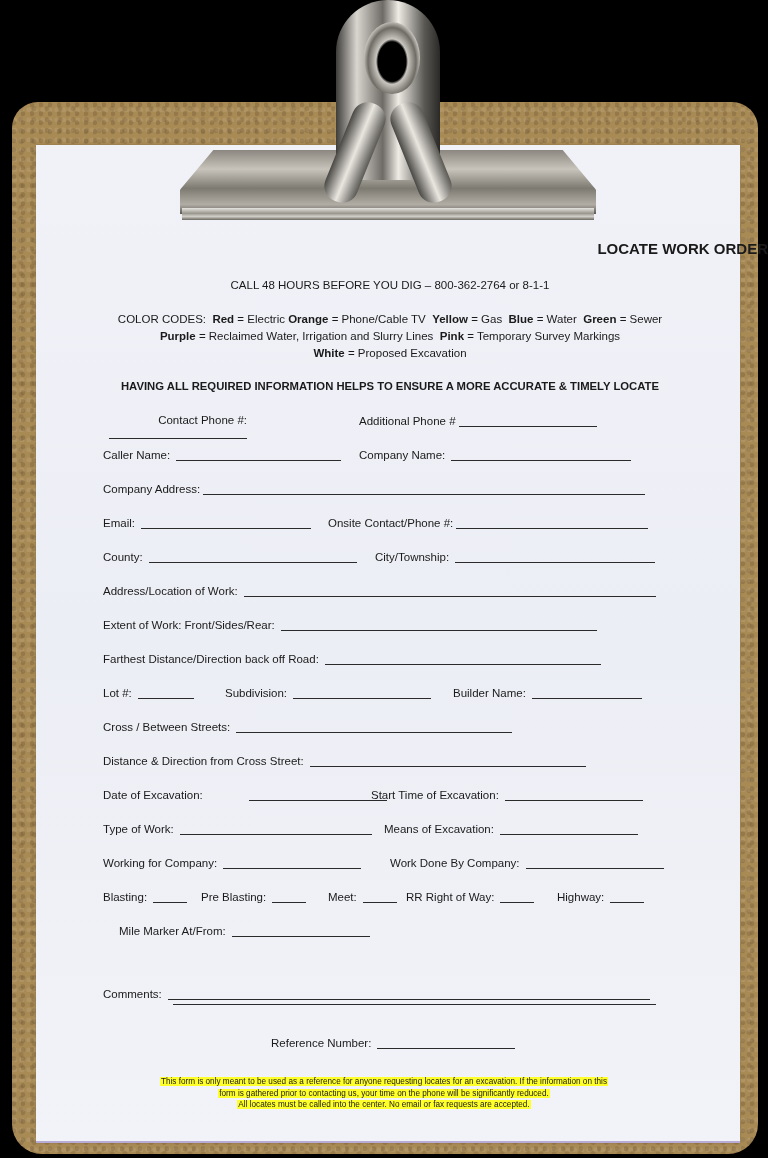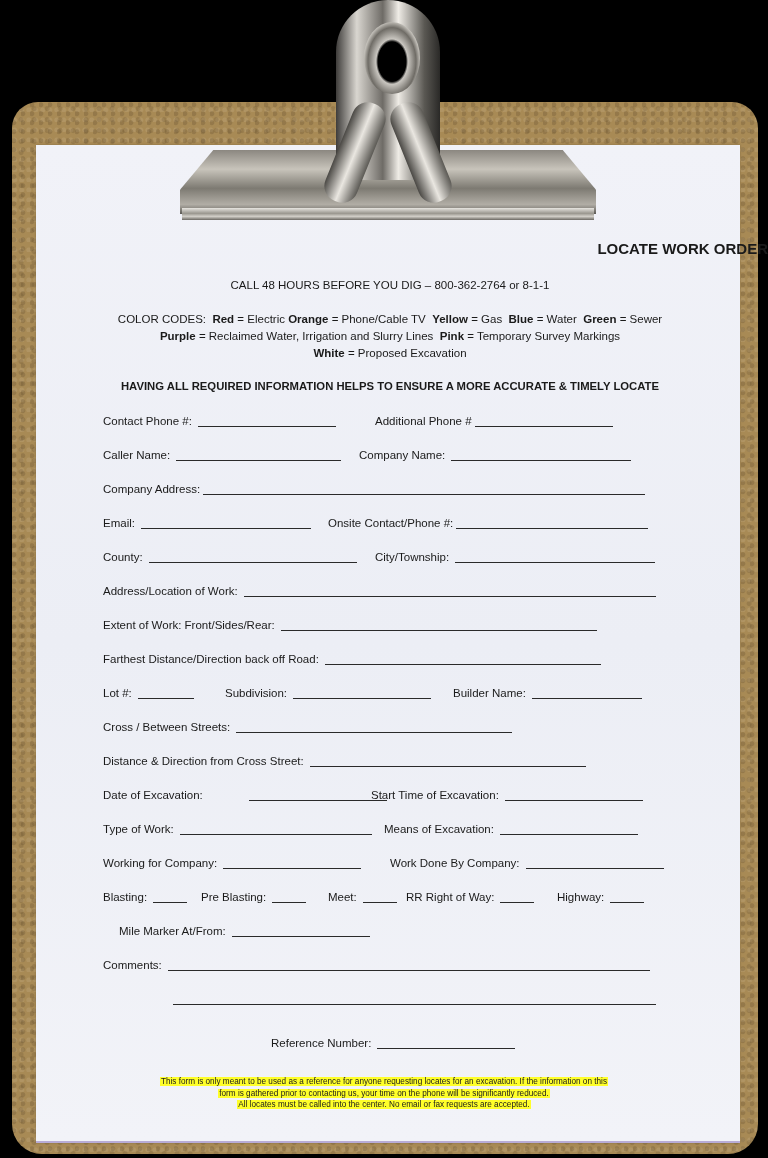--- a/index.html
+++ b/index.html
@@ -106,25 +106,25 @@
     <span>= Temporary Survey Markings</span>
   </div>
   <div class="center-line" style="top:347px;">
     <span class="bold">White</span>
     <span>= Proposed Excavation</span>
   </div>
 
   <div class="center-line bold" style="top:380px; font-size:11.3px;">HAVING ALL REQUIRED INFORMATION HELPS TO ENSURE A MORE ACCURATE &amp; TIMELY LOCATE</div>
 
   <div class="row" style="top:414px;">
-    <div class="field" style="left:0;">
+    <div class="field" style="left:0;flex-direction:column;">
       <span class="label">Contact Phone #:</span>
       <span class="blank" style="width:138px;"></span>
     </div>
-    <div class="field" style="left:272px;">
+    <div class="field" style="left:256px;">
       <span class="label">Additional Phone #</span>
       <span class="blank" style="width:138px; margin-left:3px;"></span>
     </div>
   </div>
 
   <div class="row" style="top:448px;">
     <div class="field" style="left:0;">
       <span class="label">Caller Name:</span>
       <span class="blank" style="width:165px;"></span>
     </div>
@@ -270,21 +270,21 @@
   </div>
 
   <div class="row" style="top:924px;">
     <div class="field" style="left:16px;">
       <span class="label">Mile Marker At/From:</span>
       <span class="blank" style="width:138px;"></span>
     </div>
   </div>
 
   <div class="row" style="top:958px;">
-    <div class="field" style="left:0;">
+    <div class="field" style="left:0;margin-top:29px;">
       <span class="label">Comments:</span>
       <span class="blank" style="width:482px;"></span>
     </div>
   </div>
   <div style="position:absolute; left:173px; top:992px; width:483px; height:12px; border-bottom:1px solid #2a2a2a;"></div>
 
   <div class="row" style="top:1036px; left:271px;">
     <div class="field" style="left:0;">
       <span class="label">Reference Number:</span>
       <span class="blank" style="width:138px;"></span>

